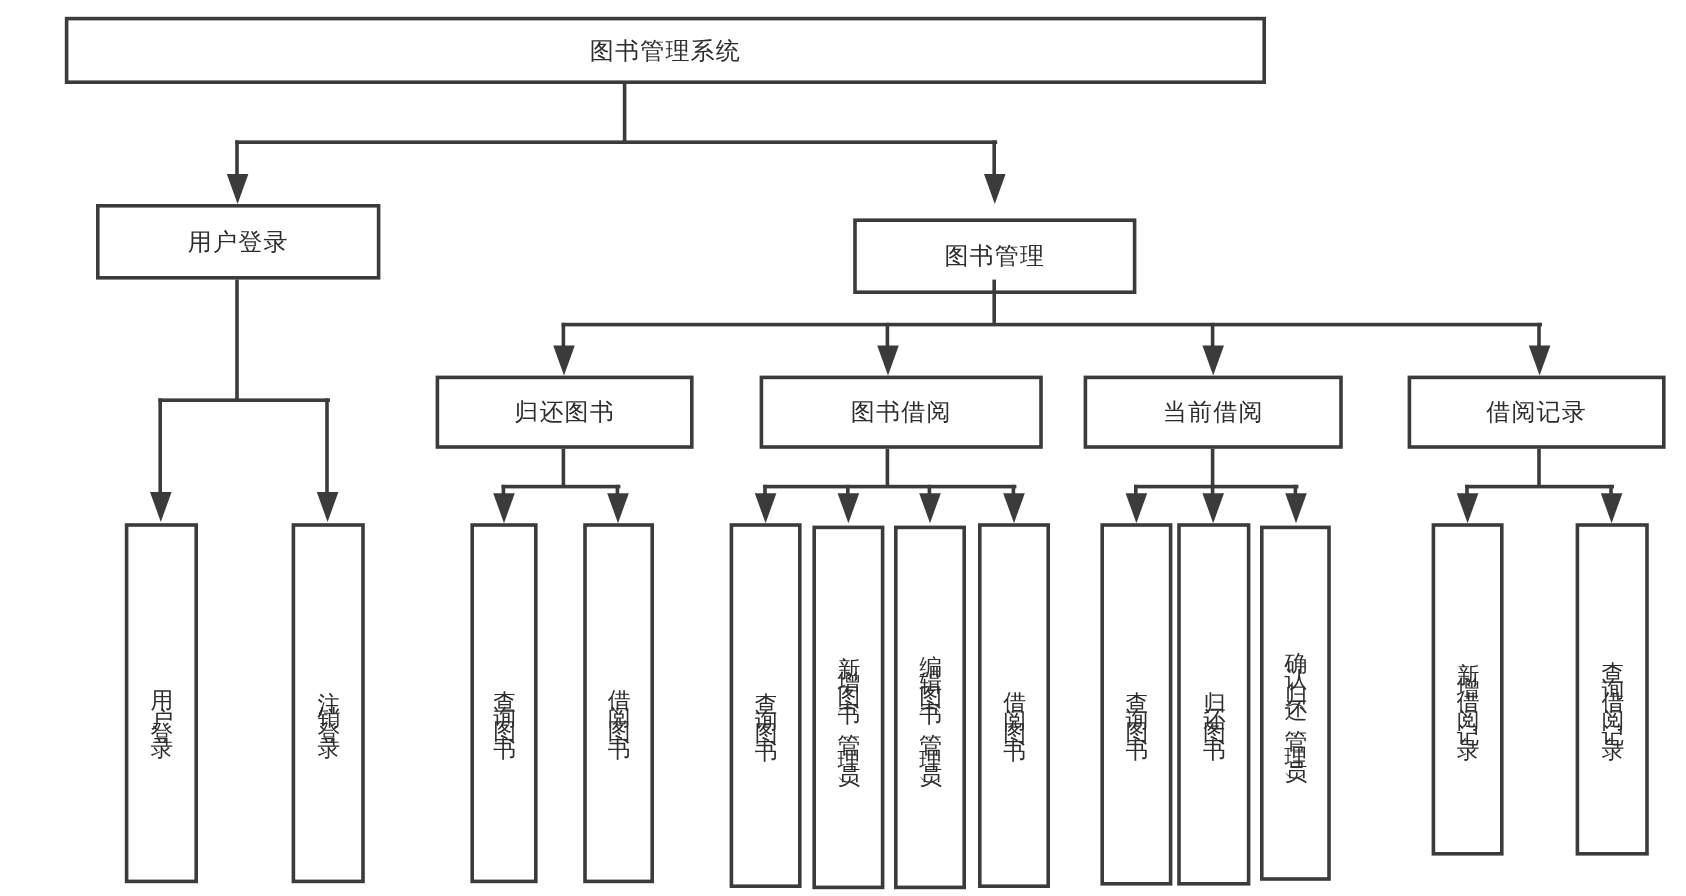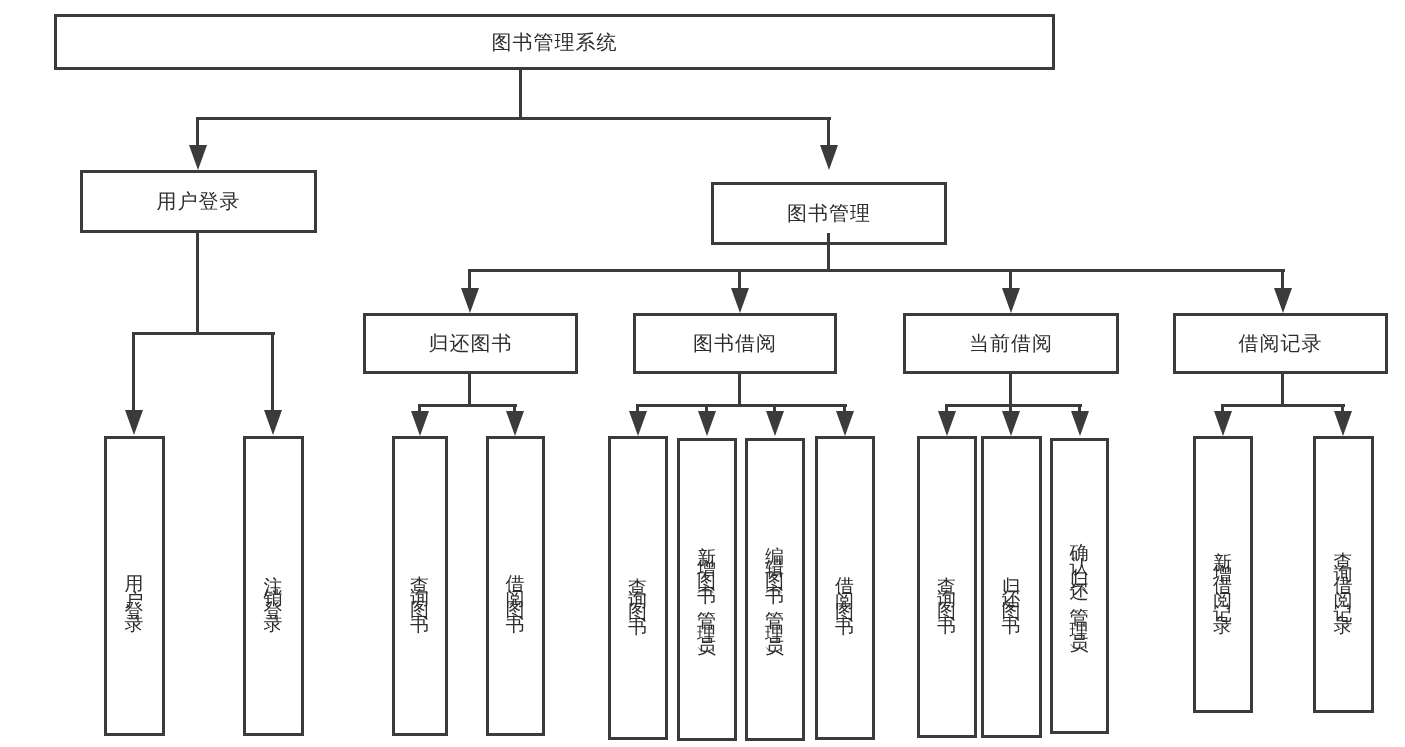--- a/index.html
+++ b/index.html
@@ -62,21 +62,21 @@
   <div class="vl" style="left:468px; top:269px; height:20px;"></div>
   <div class="ar" style="left:461px; top:288px;"></div>
   <div class="vl" style="left:738px; top:269px; height:20px;"></div>
   <div class="ar" style="left:731px; top:288px;"></div>
   <div class="vl" style="left:1009px; top:269px; height:20px;"></div>
   <div class="ar" style="left:1002px; top:288px;"></div>
   <div class="vl" style="left:1281px; top:269px; height:20px;"></div>
   <div class="ar" style="left:1274px; top:288px;"></div>
 
   <div class="box" style="left:363px; top:313px; width:215px; height:61px;">归还图书</div>
-  <div class="box" style="left:633px; top:313px; width:204px; height:61px;">图书借阅</div>
+  <div class="box" style="left:633px; top:313px; width:236px; height:61px;">图书借阅</div>
   <div class="box" style="left:1173px; top:313px; width:215px; height:61px;">借阅记录</div>
   <div class="box" style="left:903px; top:313px; width:216px; height:61px;">当前借阅</div>
 
   <div class="vl" style="left:468px; top:374px; height:31px;"></div>
   <div class="hl" style="left:418px; top:404px; width:99px;"></div>
   <div class="vl" style="left:418px; top:404px; height:9px;"></div>
   <div class="ar" style="left:411px; top:411px;"></div>
   <div class="vl" style="left:513px; top:404px; height:9px;"></div>
   <div class="ar" style="left:506px; top:411px;"></div>
 

